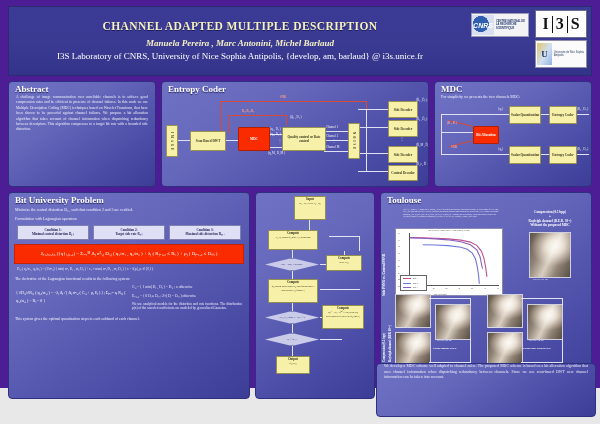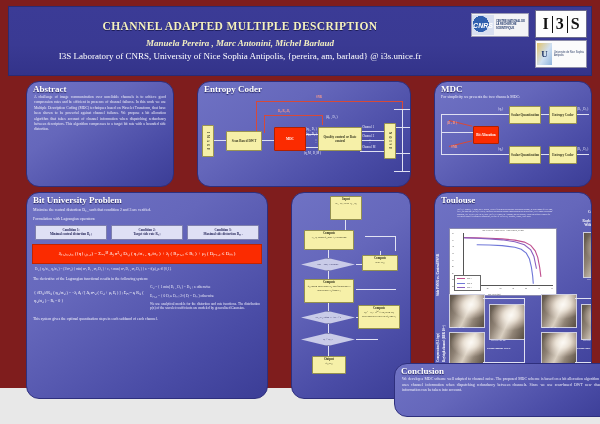--- a/index.html
+++ b/index.html
@@ -3,21 +3,21 @@
 <meta charset="utf-8">
 <style>
   html,body{margin:0;padding:0;}
   body{
     width:600px;height:424px;overflow:hidden;
     background:#e8e8e8;
     font-family:"Liberation Serif", serif;
   }
   #poster{
     position:relative;width:600px;height:388px;
-    background:#7f1d1d;
+    background:#4c1d95;
     box-sizing:border-box;
     padding:6px 8px 1px 8px;
   }
 
   
   .header{
     position:relative;
     height:68px;
     background:linear-gradient(180deg,#3b3b96 0%,#3a3a93 55%,#33338a 100%);
     border:1px solid #2b2b72;
@@ -79,25 +79,24 @@
   .univ-words{
     flex:1;font-size:2.6px;line-height:3.3px;color:#2a3c66;padding-left:2px;
     font-family:"Liberation Sans",sans-serif;
   }
 
   
   .row{display:flex;gap:5px;margin-top:5px;}
   .panel{
     background:linear-gradient(145deg,#6f72c4 0%,#6567bb 35%,#4a4ca6 75%,#3b3d96 100%);
     border:1px solid #2e2f7d;
-    border-radius:13px;
+    border-radius:4px;
     position:relative;
     overflow:hidden;
     color:#ffffff;
-    margin-left:18px;
   }
   .panel-title{
     font-weight:bold;font-size:9px;color:#ffffff;
     padding:2px 0 1px 6px;
     text-shadow:0 1px 1px #23245e;
   }
   .ptext{
     font-size:3.6px;line-height:5.1px;color:#f0f0fb;
     padding:0 6px;text-align:justify;
   }
@@ -243,21 +242,21 @@
 </style>
 </head>
 <body>
 
 <div id="poster">
 
   <div class="header">
     <div class="header-text">
       <div class="title-line">CHANNEL ADAPTED MULTIPLE DESCRIPTION</div>
       <div class="authors">Manuela Pereira , Marc Antonini, Michel Barlaud</div>
-      <div class="affil">I3S Laboratory of CNRS, University of Nice Sophia Antipolis, {pereira, am, barlaud} @ i3s.unice.fr</div>
+      <div class="affil">I3S Laboratory of CNRS, University of Nice Sophia Antipolis, {develop, am, barlaud} @ i3s.unice.fr</div>
     </div>
     <div class="logos">
       <div class="logo-cnrs">
         <div class="cnrs-mark">CNRS</div>
         <div class="cnrs-words">CENTRE NATIONAL DE LA RECHERCHE SCIENTIFIQUE</div>
       </div>
       <div class="logo-i3s">
         <span>I</span>
         <span class="sep"></span>
         <span>3</span>
@@ -560,17 +559,16 @@
         <div class="pcap pcapb" style="left:142px;top:141px;">Using scan-based DWT</div>
         <div class="leader" style="left:140px;top:92px;width:42px;height:1px;"></div>
         <div class="leader" style="left:181px;top:92px;width:1px;height:8px;"></div>
         <div class="leader" style="left:140px;top:156px;width:42px;height:1px;"></div>
         <div class="leader" style="left:181px;top:132px;width:1px;height:24px;"></div>
       </div>
     </div>
   </div>
 
   <div class="panel" id="conclusion">
-    <div class="panel-title">Conclusion</div>
     <div class="ptext">We develop a MDC scheme well adapted to channel noise. The proposed MDC scheme is based on a bit allocation algorithm that uses channel information when dispatching redundancy between channels. Since we use scan-based DWT new channel information can be taken into account.</div>
   </div>
 
 </div>
 
 </body></html>

